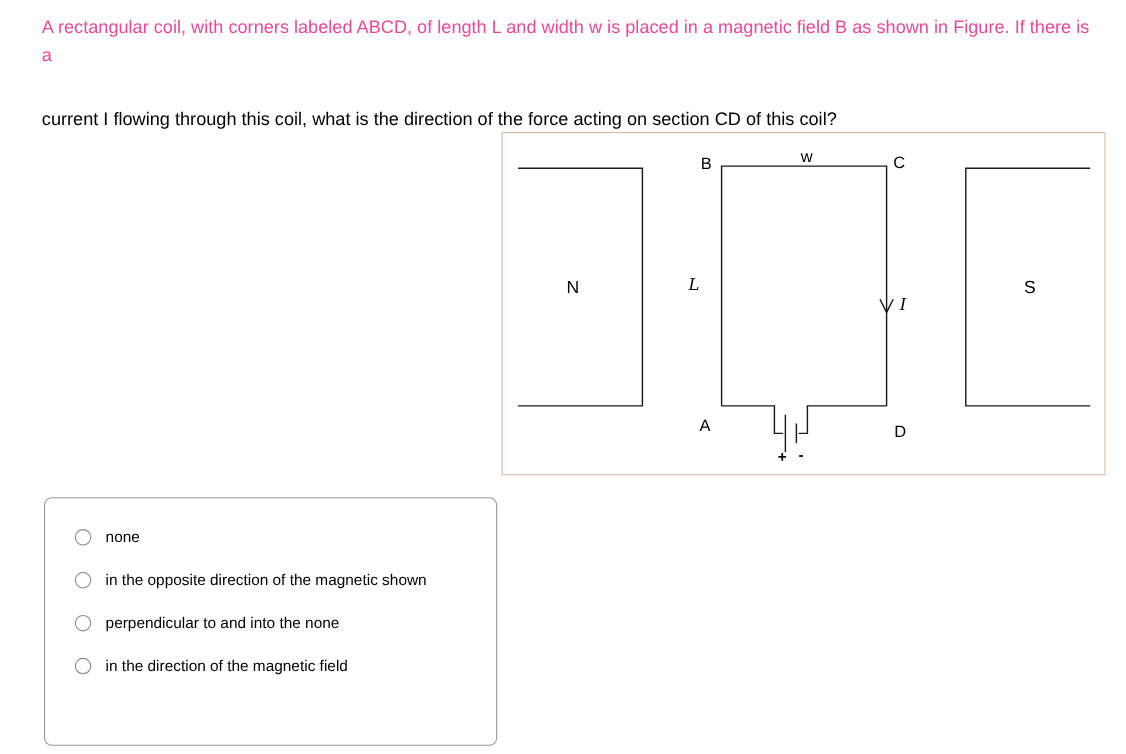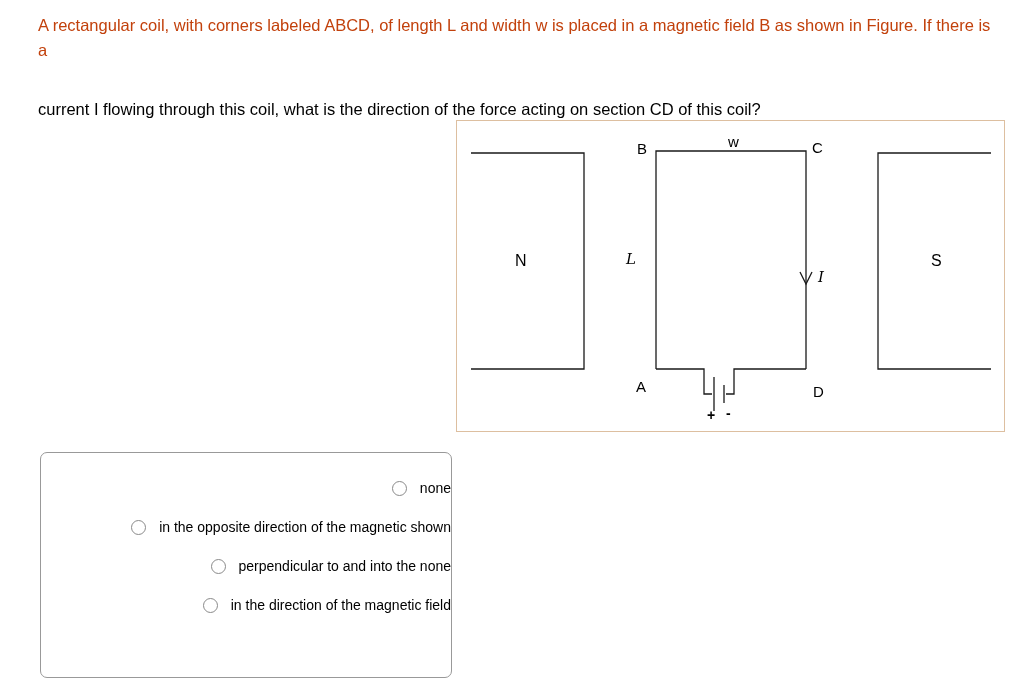--- a/index.html
+++ b/index.html
@@ -12,21 +12,21 @@
     position: relative;
     overflow: hidden;
   }
   .question-block {
     position: absolute;
     left: 38px;
     top: 13px;
     width: 960px;
     font-size: 16.5px;
     line-height: 25px;
-    color: #c2410c;
+    color: #ec4899;
   }
   .question-line2 {
     position: absolute;
     left: 38px;
     top: 79px;
     width: 960px;
     font-size: 16.5px;
     line-height: 25px;
     color: #000;
     margin-top: 18px;
@@ -65,21 +65,20 @@
     border-radius: 7px;
     background: #ffffff;
     padding: 27px 0 0 27px;
   }
   .option-row {
     display: flex;
     align-items: center;
     gap: 13px;
     margin-bottom: 23px;
     cursor: pointer;
-    justify-content: flex-end;
   }
   .radio-circle {
     width: 15px;
     height: 15px;
     border: 1.4px solid #8a8a8a;
     border-radius: 50%;
     background: #fff;
     flex: 0 0 auto;
   }
   .option-label {

